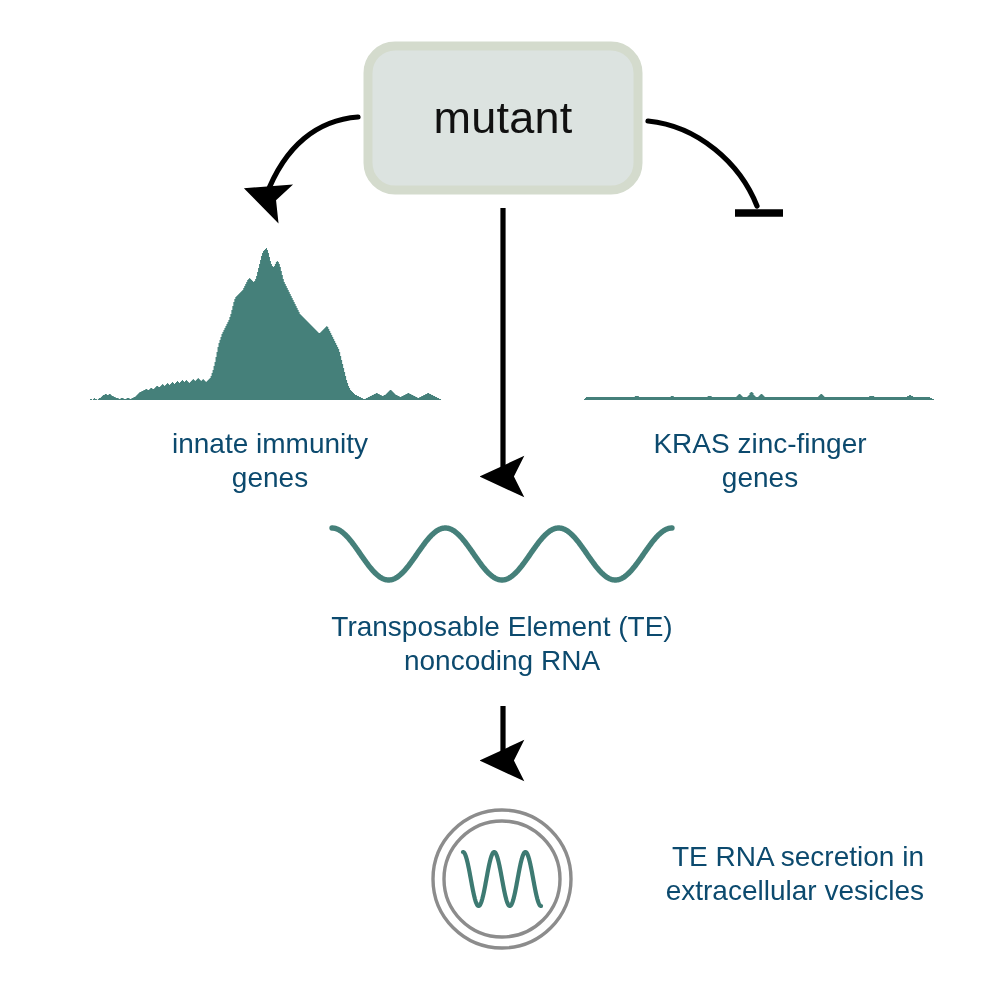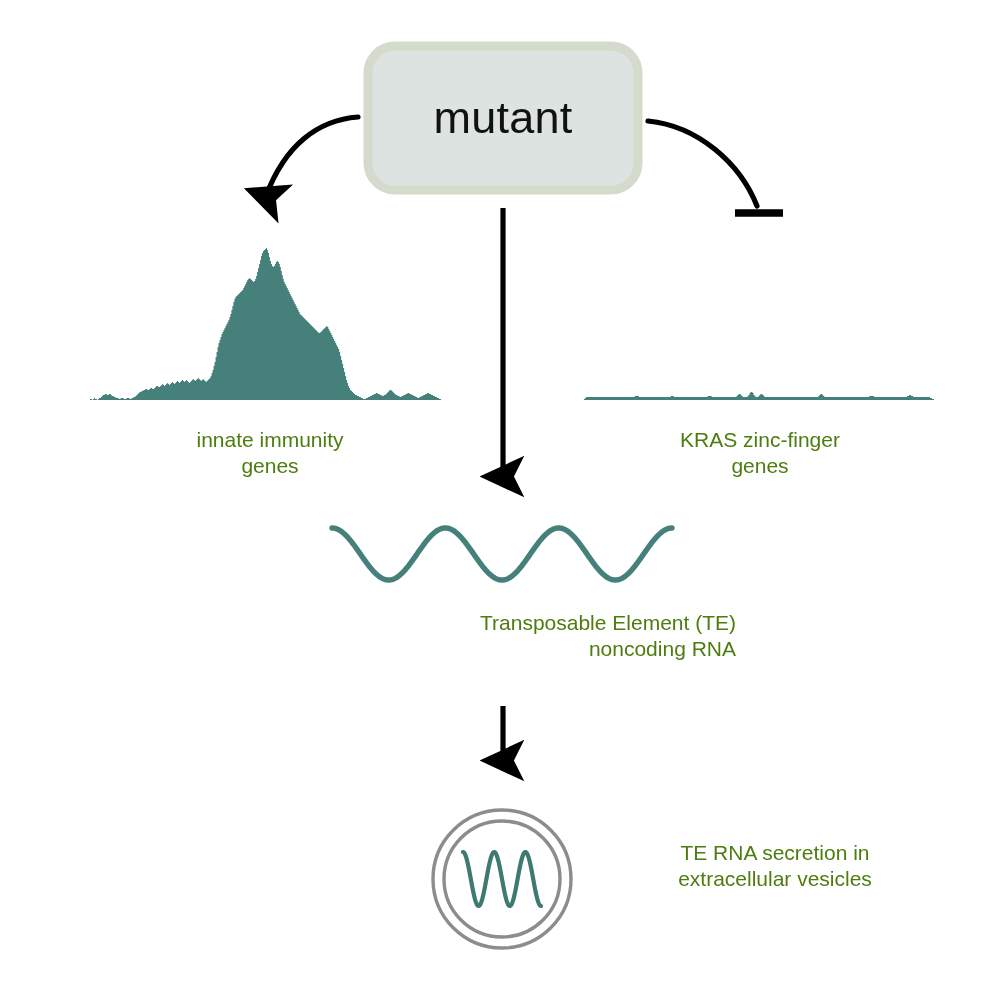--- a/index.html
+++ b/index.html
@@ -34,46 +34,45 @@
     justify-content: center;
     line-height: 1.08;
     font-size: 45px;
     color: #111111;
     letter-spacing: 0.2px;
     gap: 8px;
   }
   .caption {
     position: absolute;
     text-align: center;
-    font-size: 21px;
+    font-size: 28px;
     line-height: 1.22;
-    color: #4d7c0f;
+    color: #0c4a6e;
     white-space: pre-line;
   }
   #label-innate {
     left: 95px;
     top: 427px;
     width: 350px;
   }
   #label-krab {
     left: 585px;
     top: 427px;
     width: 350px;
   }
   #label-te-rna {
-    left: 256px;
+    left: 262px;
     top: 610px;
     width: 480px;
-    text-align: right;
   }
   #label-vesicle {
-    left: 610px;
+    left: 594px;
     top: 840px;
     width: 330px;
-    text-align: center;
+    text-align: right;
   }
 </style>
 </head>
 <body>
 
 <svg id="figure-canvas" viewBox="0 0 996 996">
   <defs>
     <marker id="arrowhead" markerWidth="9" markerHeight="9" refX="4.2" refY="4.5" orient="auto" markerUnits="strokeWidth">
       <path d="M 0.3 0.4 L 4.3 9 L 8.3 0.4 L 4.3 2.4 Z" fill="#000000"></path>
     </marker>

